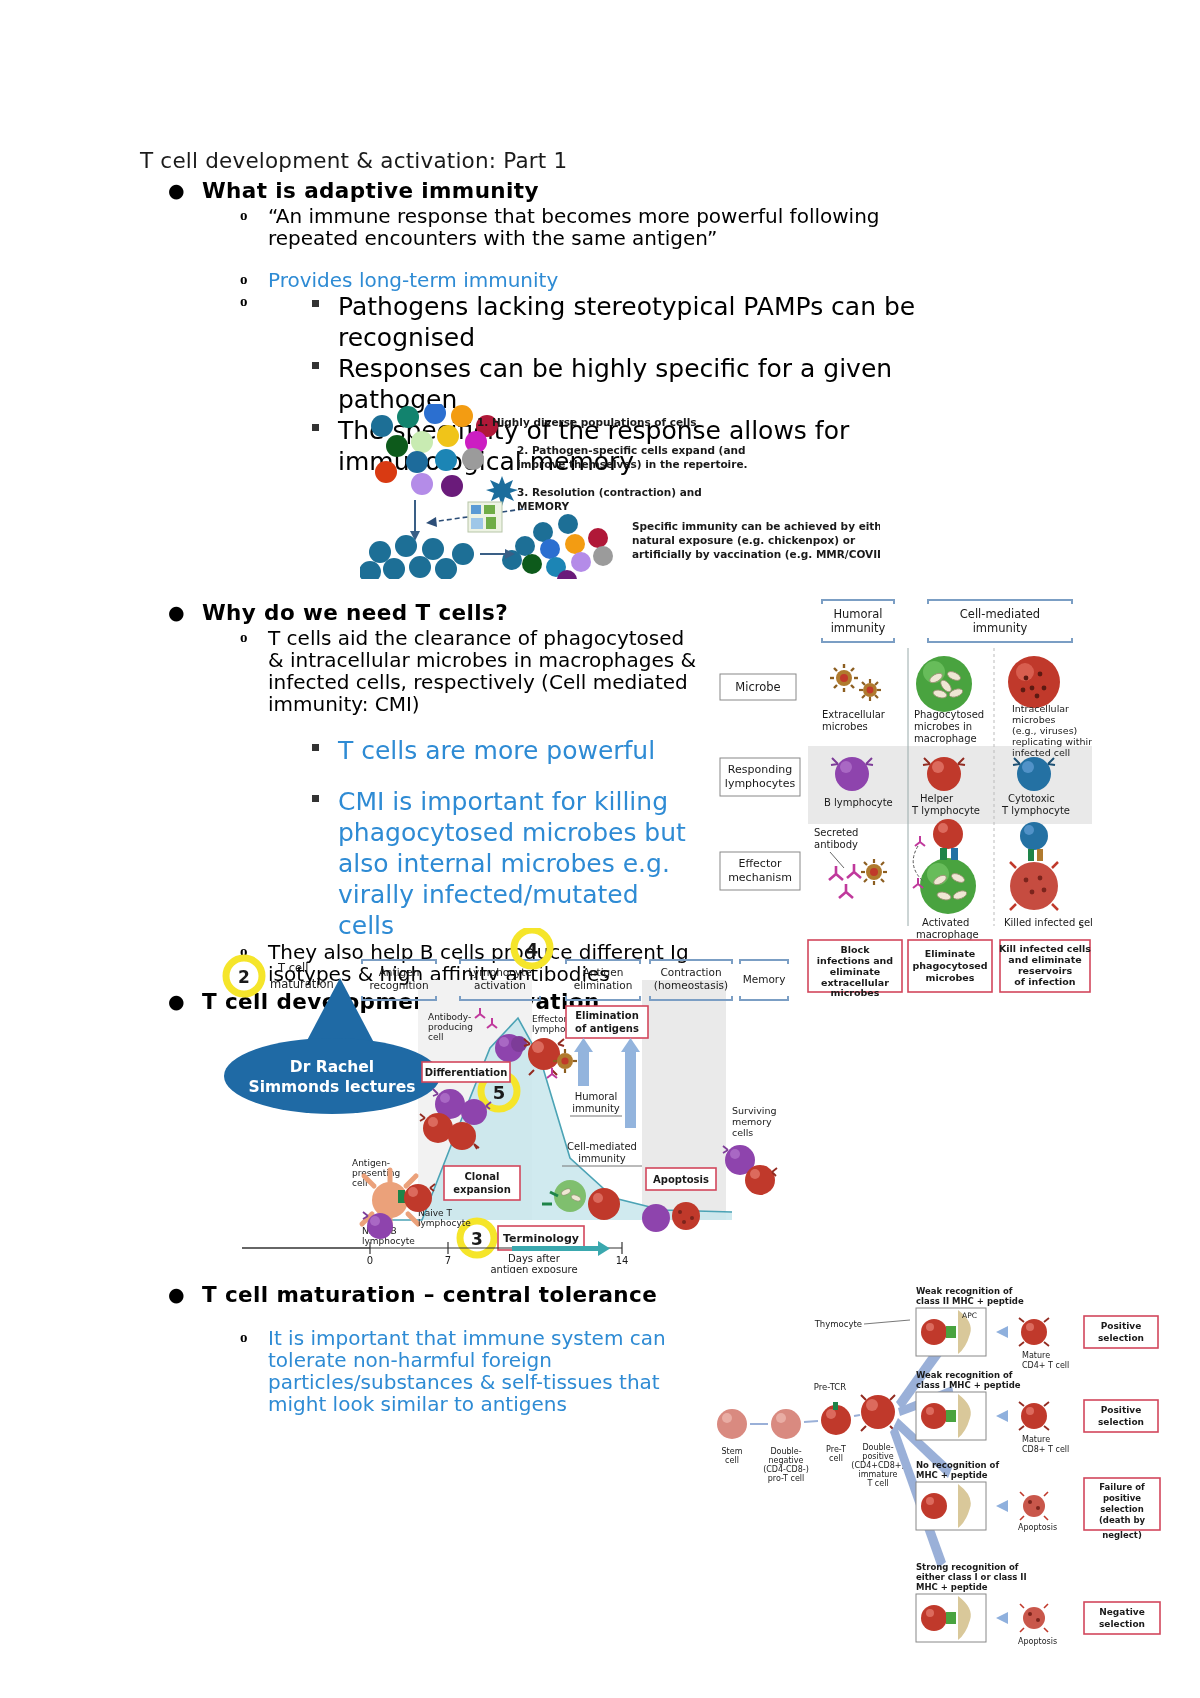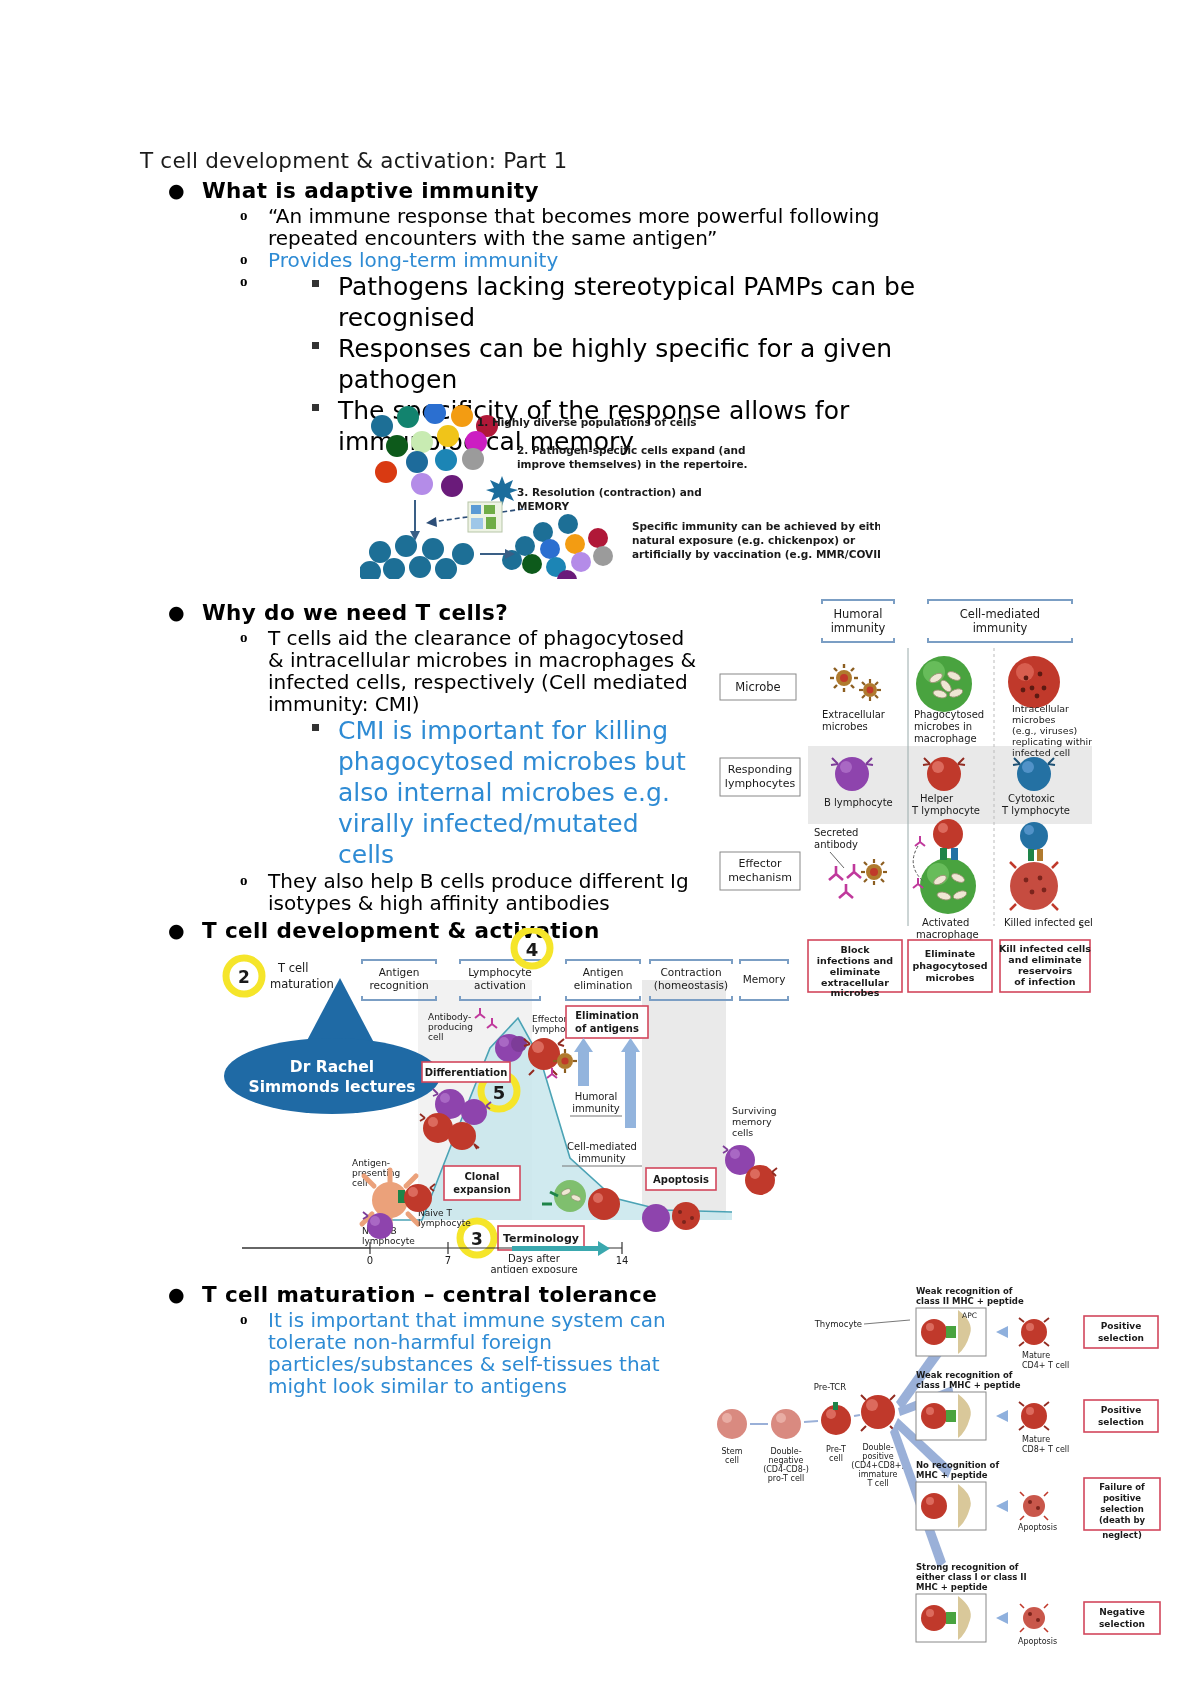--- a/index.html
+++ b/index.html
@@ -24,21 +24,21 @@
   .l1 .txt{font-size:21.5px;font-weight:bold;letter-spacing:.4px;text-align:center;}
 
   .l2{position:relative;padding-left:128px;}
   .l2 .mark{position:absolute;left:100px;top:2px;font-size:15px;font-weight:bold;font-family:"Liberation Serif",serif;}
   .l2 .txt{font-size:20px;line-height:22px;display:block;}
 
   .l3{position:relative;padding-left:198px;}
   .l3 .mark{position:absolute;left:172px;top:9px;width:7px;height:7px;background:#333;}
   .l3 .txt{font-size:25px;line-height:31px;display:block;}
 
-  .blue{color:#2e8bd4;}
+  .blue{color:#2e8bd4;margin-top:20px;}
 
   
   .fig{position:absolute;}
   .fig svg{display:block;}
 
   .lbl{font-family:"DejaVu Sans",sans-serif;fill:#1a1a1a;}
   .bx{fill:none;stroke:#888;stroke-width:1;}
   .redbox{fill:#fff;stroke:#d2475c;stroke-width:1.6;}
   .greybr{fill:none;stroke:#7b9ec4;stroke-width:2;}
 </style>
@@ -164,20 +164,21 @@
     <div class="l1">
       <span class="dot">●</span>
       <span class="txt">Why do we need T cells?</span>
     </div>
     <div class="l2">
       <span class="mark">o</span>
       <span class="txt">T cells aid the clearance of phagocytosed &amp; intracellular microbes in macrophages &amp; infected cells, respectively (Cell mediated immunity: CMI)</span>
     </div>
     <div class="l3">
       <span class="mark"></span>
+      <span class="txt blue">T cells are more powerful</span>
     </div>
     <div class="l3">
       <span class="mark"></span>
       <span class="txt blue">CMI is important for killing phagocytosed microbes but also internal microbes e.g. virally infected/mutated cells</span>
     </div>
     <div class="l2">
       <span class="mark">o</span>
       <span class="txt">They also help B cells produce different Ig isotypes &amp; high affinity antibodies</span>
     </div>
     <div class="l1" style="margin-top:4px;">

